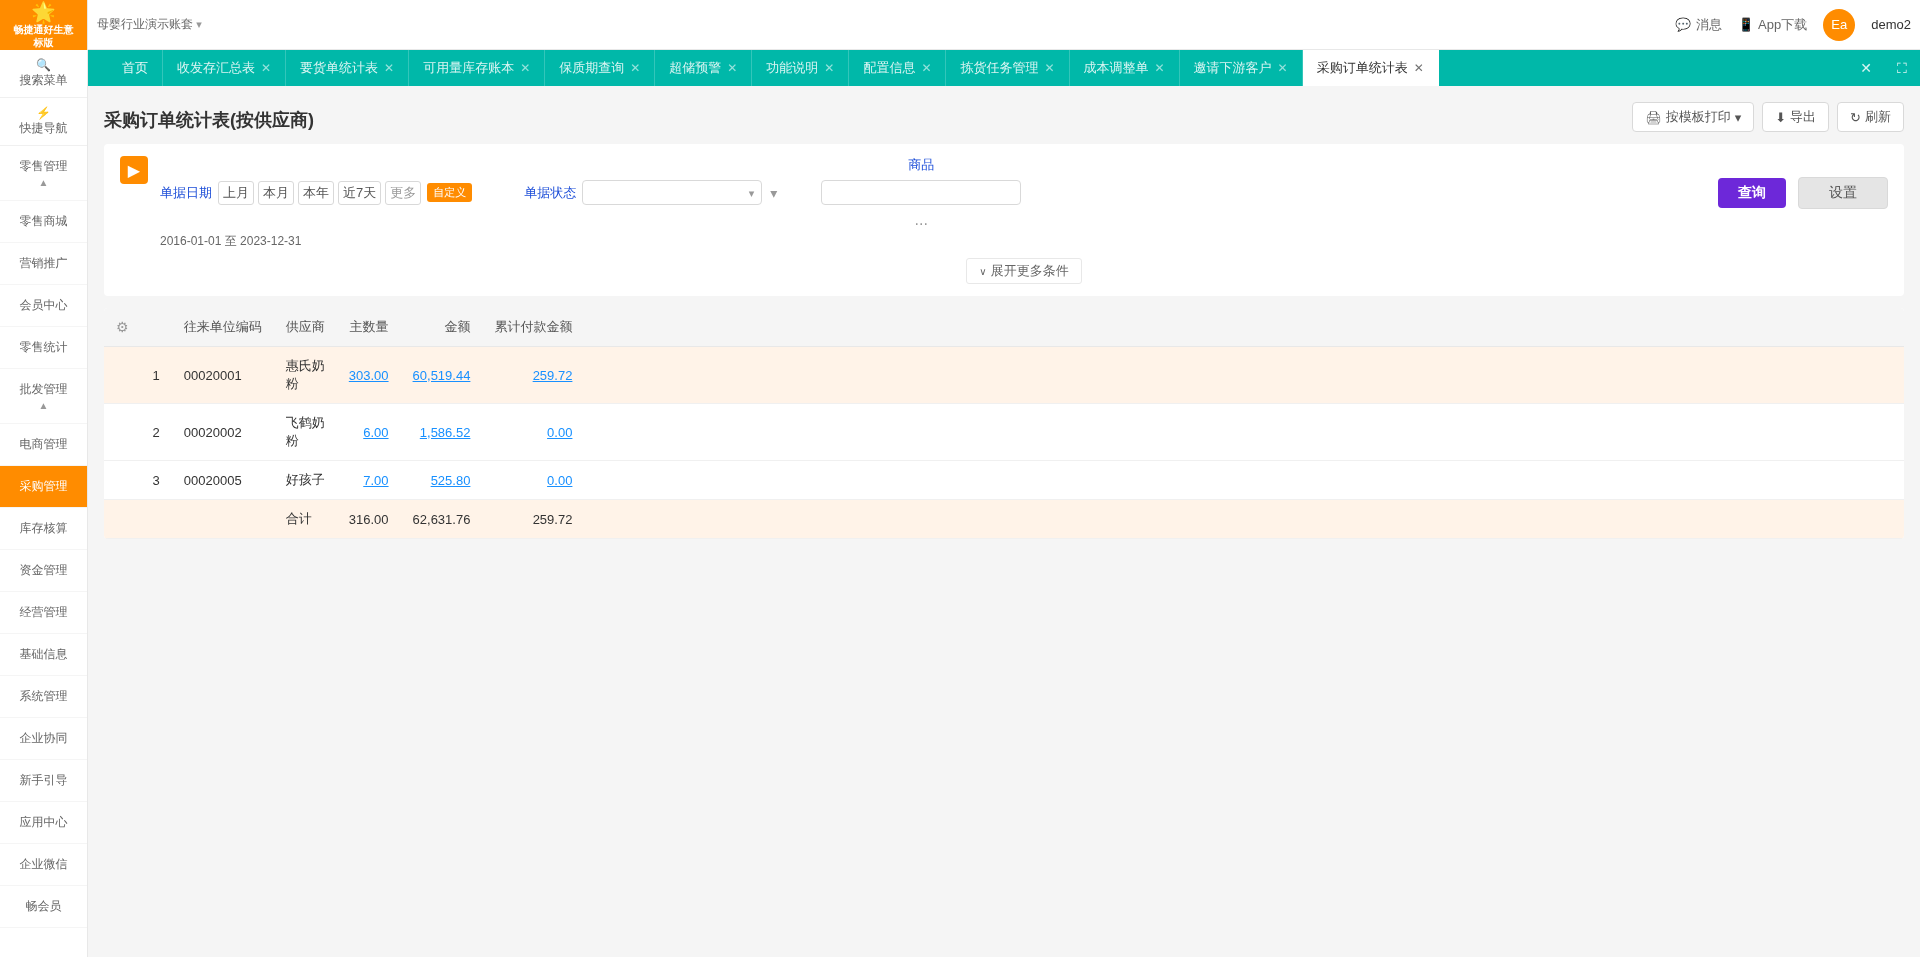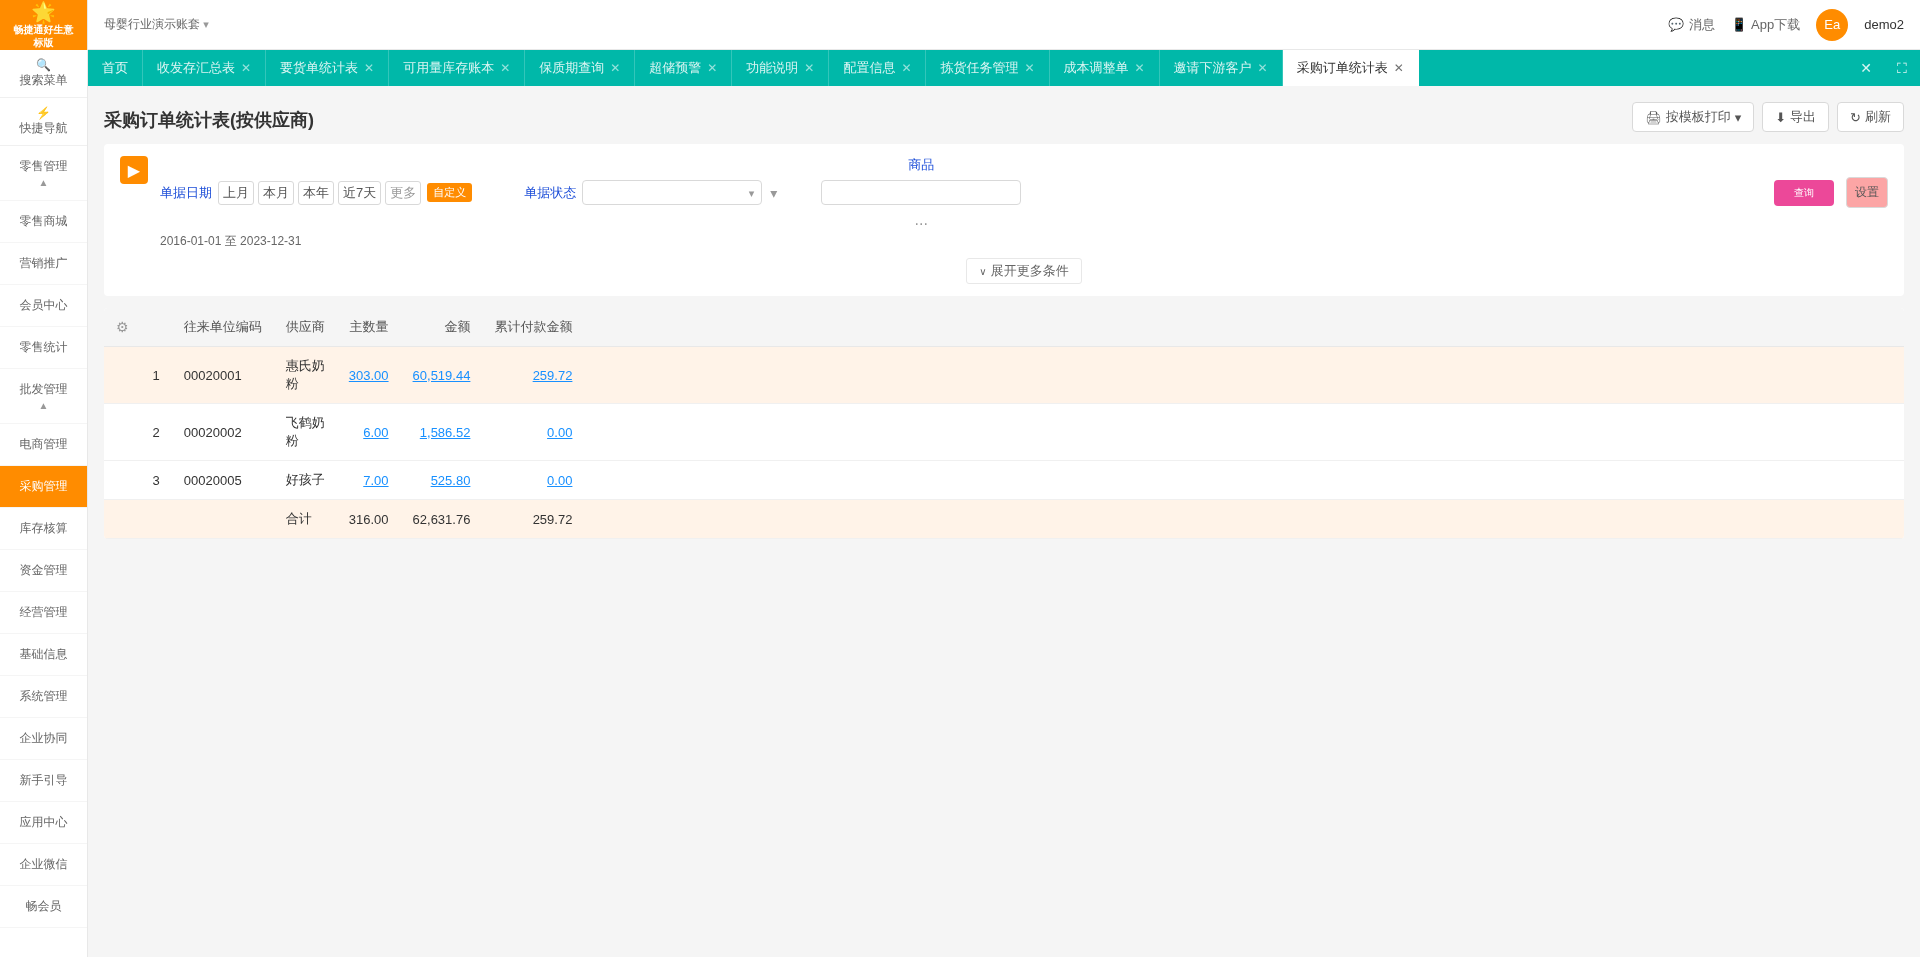--- a/index.html
+++ b/index.html
@@ -14,29 +14,29 @@
     .sidebar-menu { flex: 1; overflow-y: auto; }
     .sidebar-item { padding: 12px 4px; text-align: center; font-size: 12px; color: #666; cursor: pointer; border-bottom: 1px solid #f5f5f5; display: flex; flex-direction: column; align-items: center; gap: 2px; }
     .sidebar-item.active { color: #fff; background: #ff8c00; }
     .sidebar-item.has-sub { position: relative; }
     .sub-arrow { font-size: 10px; color: #999; }
 
     
     .main { flex: 1; display: flex; flex-direction: column; overflow: hidden; }
 
     
-    .topnav { height: 50px; background: #fff; display: flex; align-items: center; padding: 0 16px; border-bottom: 1px solid #e8e8e8; justify-content: space-between; }
+    .topnav { height: 50px; background: #fff; display: flex; align-items: center; padding: 0 9px; border-bottom: 1px solid #e8e8e8; justify-content: space-between; }
     .topnav-left { display: flex; align-items: center; gap: 8px; }
     .workspace-label { font-size: 12px; color: #666; }
     .topnav-right { display: flex; align-items: center; gap: 16px; }
     .topnav-action { display: flex; align-items: center; gap: 4px; font-size: 13px; color: #666; cursor: pointer; }
     .user-avatar { width: 32px; height: 32px; border-radius: 50%; background: #ff8c00; display: flex; align-items: center; justify-content: center; color: #fff; font-size: 13px; cursor: pointer; }
 
     
-    .tabbar { height: 36px; background: #00b8a9; display: flex; align-items: flex-end; overflow-x: auto; flex-shrink: 0; }
+    .tabbar { height: 36px; background: #00b8a9; display: flex; align-items: flex-end; overflow-x: auto; flex-shrink: 0; padding-left: 20px; }
     .tabbar::-webkit-scrollbar { height: 0; }
     .tab-item { height: 36px; padding: 0 14px; display: flex; align-items: center; gap: 6px; font-size: 13px; color: rgba(255,255,255,0.85); cursor: pointer; white-space: nowrap; border-right: 1px solid rgba(255,255,255,0.2); flex-shrink: 0; }
     .tab-item.active { background: #fff; color: #333; }
     .tab-close { font-size: 12px; color: inherit; opacity: 0.7; cursor: pointer; }
     .tab-home { background: transparent; color: rgba(255,255,255,0.9); }
     .tabbar-right { margin-left: auto; display: flex; align-items: center; }
     .tab-control-btn { width: 36px; height: 36px; display: flex; align-items: center; justify-content: center; color: rgba(255,255,255,0.85); cursor: pointer; font-size: 14px; }
 
     
     .page-content { flex: 1; overflow-y: auto; padding: 16px; background: #f5f5f5; }
@@ -56,22 +56,22 @@
     .filter-label { font-size: 13px; color: #1d4ed8; white-space: nowrap; }
     .filter-date-btns { display: flex; align-items: center; gap: 4px; }
     .date-btn { padding: 2px 4px; border: 1px solid #d9d9d9; border-radius: 3px; cursor: pointer; font-size: 13px; color: #555; background: #fff; }
     .date-btn.more { color: #999; }
     .date-tag-custom { background: #ff8c00; color: #fff; padding: 2px 6px; border-radius: 3px; font-size: 11px; cursor: pointer; }
     .date-range { font-size: 12px; color: #666; }
     .filter-select { border: 1px solid #d9d9d9; border-radius: 4px; padding: 4px 24px 4px 8px; font-size: 13px; color: #333; background: #fff; appearance: none; cursor: pointer; min-width: 180px; position: relative; }
     .select-wrapper { position: relative; display: inline-block; }
     .select-wrapper::after { content: "▾"; position: absolute; right: 8px; top: 50%; transform: translateY(-50%); color: #999; pointer-events: none; font-size: 11px; }
     .filter-input { border: 1px solid #d9d9d9; border-radius: 4px; padding: 4px 8px; font-size: 13px; color: #333; background: #fff; min-width: 200px; }
-    .btn-query { background: #ec4899; color: #fff; border: none; padding: 6px 20px; border-radius: 4px; cursor: pointer; font-size: 10px; font-weight: 400; }
-    .btn-settings { background: #fca5a5; border: 1px solid #d9d9d9; padding: 6px 8px; border-radius: 4px; cursor: pointer; font-size: 12px; color: #555; }
+    .btn-query { background: #6d28d9; color: #fff; border: none; padding: 6px 20px; border-radius: 4px; cursor: pointer; font-size: 14px; font-weight: 700; }
+    .btn-settings { background: #e5e5e5; border: 1px solid #d9d9d9; padding: 6px 30px; border-radius: 4px; cursor: pointer; font-size: 14px; color: #555; }
     .filter-ellipsis { color: #999; cursor: pointer; font-size: 16px; }
     .expand-row { display: flex; justify-content: center; margin-top: 8px; }
     .expand-btn { display: flex; align-items: center; gap: 4px; color: #666; font-size: 13px; cursor: pointer; border: 1px solid #e8e8e8; border-radius: 3px; padding: 3px 12px; background: #fff; }
     .collapse-arrow { font-size: 10px; }
     .filter-toggle-btn { width: 28px; height: 28px; background: #ff8c00; border-radius: 4px; display: flex; align-items: center; justify-content: center; color: #fff; cursor: pointer; font-size: 16px; flex-shrink: 0; }
 
     
     .table-container { background: #fff; border-radius: 4px; overflow: hidden; }
     .data-table { width: 100%; border-collapse: collapse; }
     .data-table thead tr { background: #f5f5f5; }

